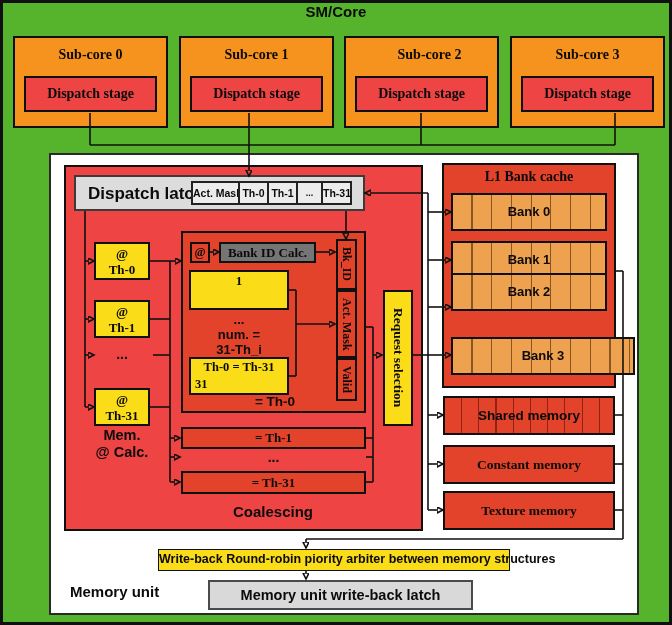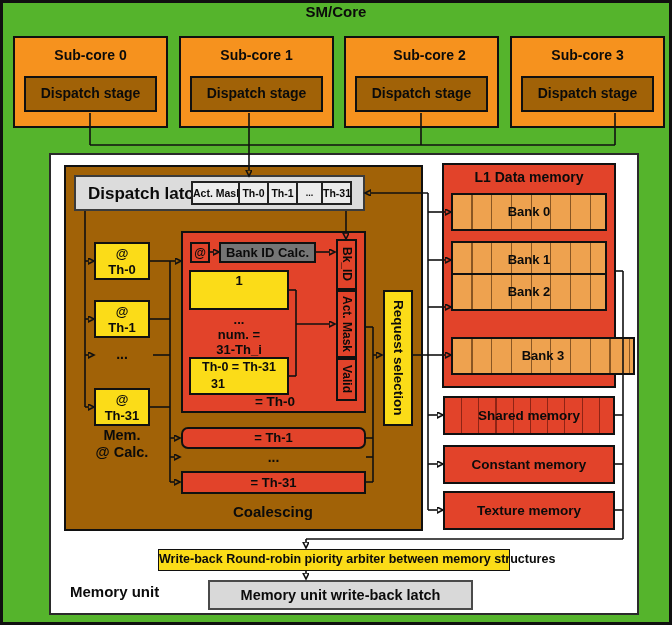--- a/index.html
+++ b/index.html
@@ -5,23 +5,23 @@
   html,body{margin:0;padding:0;background:#888;}
   *{box-sizing:border-box;}
   #canvas{
     position:relative;width:672px;height:625px;
     background:#55B42C;border:3px solid #101010;
     font-family:"Liberation Sans",sans-serif;font-weight:700;color:#0b0b0b;
     overflow:hidden;
   }
   .abs{position:absolute;}
   .ctr{text-align:center;}
-  .box{border:2px solid #101010;}
+  .box{border:2px solid #101010;font-family:Liberation Serif, serif;}
   .orange{background:#F6921E;}
-  .blue{background:#a16207;}
+  .blue{background:#ef4444;}
   .red{background:#E2432A;}
   .yellow{background:#FBDC18;}
   .grayl{background:#DCDCDC;}
   .vtext{writing-mode:vertical-rl;text-orientation:mixed;}
   .flexc{display:flex;align-items:center;justify-content:center;}
   svg.wires{position:absolute;left:0;top:0;pointer-events:none;z-index:40;}
   svg.wires line, svg.wires path{stroke:#111;stroke-width:1.6;fill:none;}
   .cellrow{display:flex;}
   .cell{height:24px;border:2px solid #222;background:#ECECEC;font-size:10.5px;
         line-height:20px;text-align:center;margin-left:-2px;white-space:nowrap;}
@@ -101,37 +101,37 @@
   </div>
 
   <div class="abs ctr" style="left:186px;top:309px;width:100px;font-size:13px;line-height:15px;z-index:5;">
     <div>...</div>
     <div>num. =</div>
     <div>31-Th_i</div>
   </div>
 
   <div class="abs box yellow" style="left:186px;top:354px;width:100px;height:38px;font-size:12.5px;line-height:17px;z-index:5;">
     <div class="ctr">Th-0 = Th-31</div>
-    <div style="padding-left:20px;">31</div>
+    <div style="padding-left:4px;">31</div>
   </div>
 
   <div class="abs ctr" style="left:192px;top:391px;width:160px;font-size:13.5px;z-index:5;">= Th-0</div>
 
   <div class="abs box red flexc vtext" style="left:333px;top:236px;width:21px;height:51px;font-size:12px;z-index:5;">Bk_ID</div>
   <div class="abs box red flexc vtext" style="left:333px;top:287px;width:21px;height:68px;font-size:12px;z-index:5;">Act. Mask</div>
   <div class="abs box red flexc vtext" style="left:333px;top:355px;width:21px;height:43px;font-size:12px;z-index:5;">Valid</div>
 
-  <div class="abs box red ctr" style="left:178px;top:424px;width:185px;height:22px;font-size:13px;line-height:18px;z-index:5;border-radius:7px;">= Th-1</div>
+  <div class="abs box red ctr" style="left:178px;top:424px;width:185px;height:22px;font-size:13px;line-height:18px;z-index:5;">= Th-1</div>
   <div class="abs ctr" style="left:178px;top:446px;width:185px;font-size:14px;z-index:5;">...</div>
   <div class="abs box red ctr" style="left:178px;top:468px;width:185px;height:23px;font-size:13px;line-height:19px;z-index:5;">= Th-31</div>
 
   <div class="abs box yellow flexc vtext" style="left:380px;top:287px;width:30px;height:136px;font-size:13.5px;z-index:5;">Request selection</div>
 
   <div class="abs box red" style="left:439px;top:160px;width:174px;height:225px;">
-    <div class="abs ctr" style="left:0;top:4px;width:170px;font-size:14px;">L1 Data memory</div>
+    <div class="abs ctr" style="left:0;top:4px;width:170px;font-size:14px;">L1 Bank cache</div>
   </div>
   <div class="abs bankstripe ctr" style="left:448px;top:190px;width:156px;height:38px;border:2px solid #101010;font-size:13px;line-height:34px;">Bank 0</div>
   <div class="abs bankstripe ctr" style="left:448px;top:238px;width:156px;height:38px;border:2px solid #101010;font-size:13px;line-height:34px;">Bank 1</div>
   <div class="abs bankstripe ctr" style="left:448px;top:270px;width:156px;height:38px;border:2px solid #101010;font-size:13px;line-height:34px;">Bank 2</div>
   <div class="abs bankstripe ctr" style="left:448px;top:334px;width:184px;height:38px;border:2px solid #101010;font-size:13px;line-height:34px;">Bank 3</div>
 
   <div class="abs memstripe ctr" style="left:440px;top:393px;width:172px;height:39px;border:2px solid #101010;font-size:13.5px;line-height:35px;">Shared memory</div>
   <div class="abs box red ctr" style="left:440px;top:442px;width:172px;height:39px;font-size:13.5px;line-height:35px;">Constant memory</div>
   <div class="abs box red ctr" style="left:440px;top:488px;width:172px;height:39px;font-size:13.5px;line-height:35px;">Texture memory</div>
 

